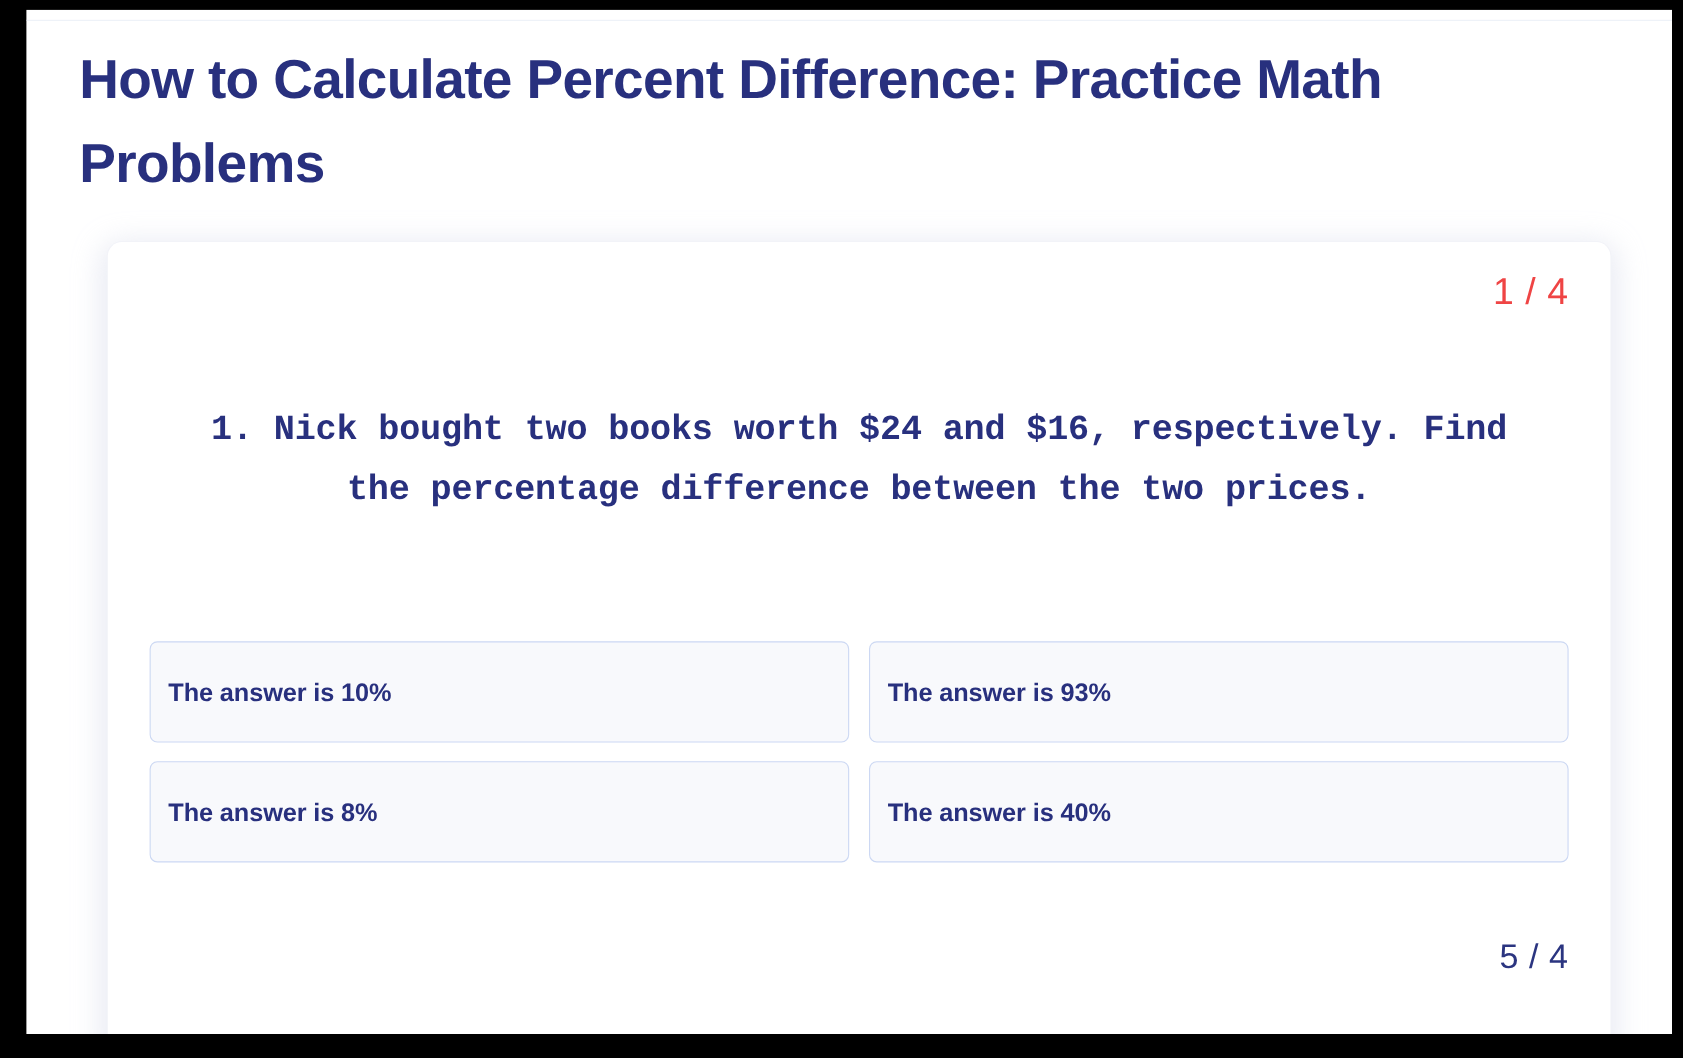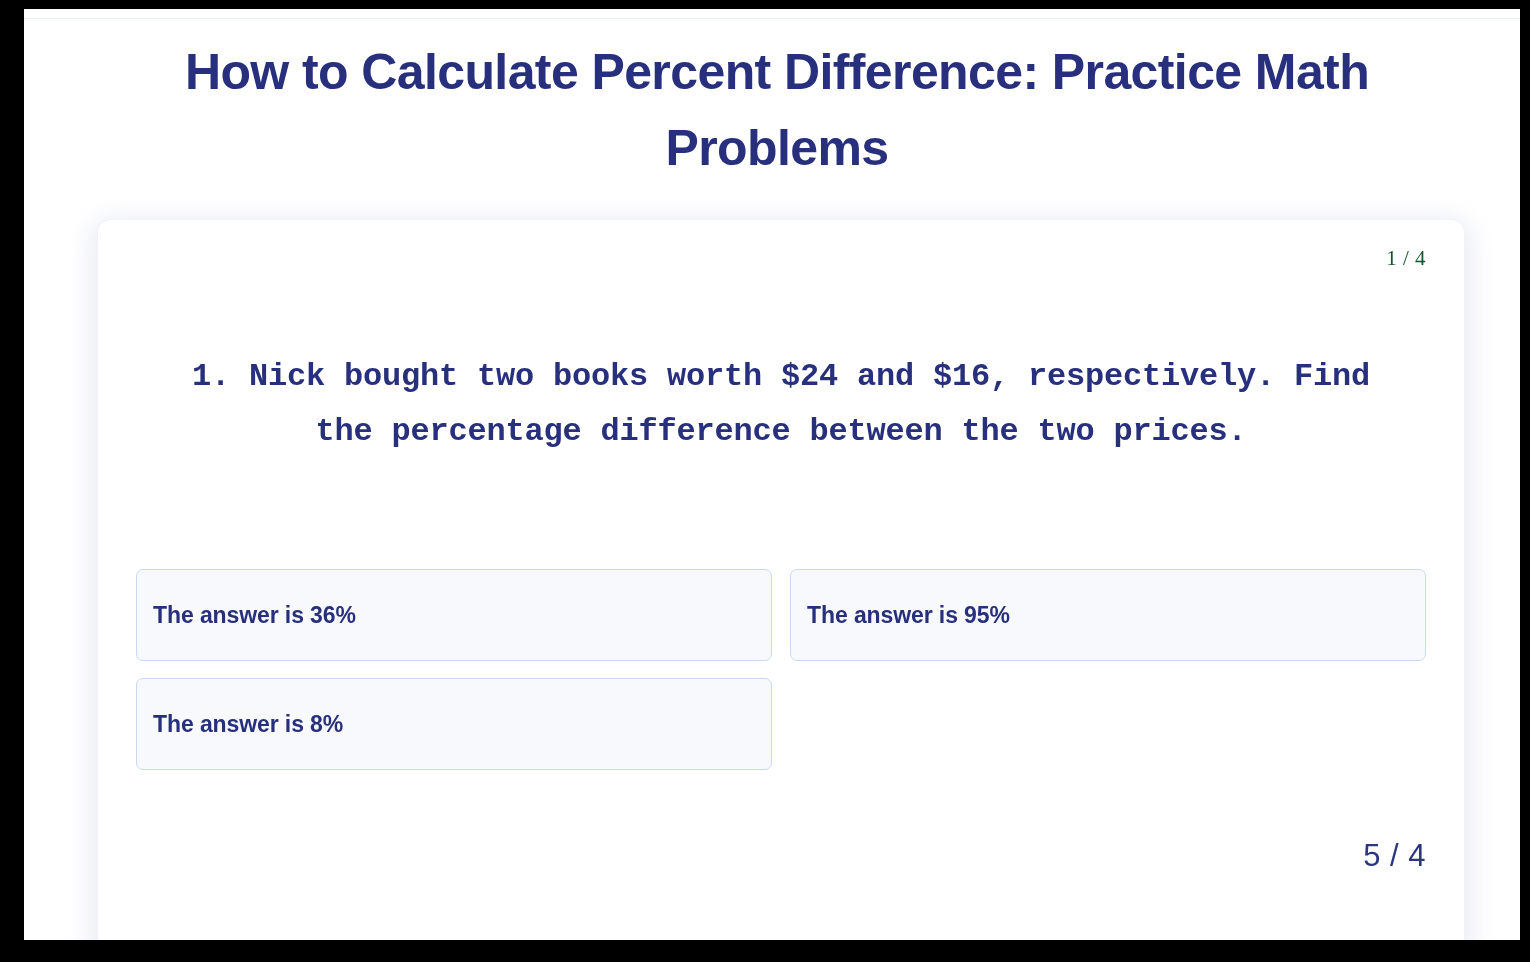--- a/index.html
+++ b/index.html
@@ -1,16 +1,16 @@
 <!DOCTYPE html>
 <html><head>
 <meta charset="utf-8">
 <title>How to Calculate Percent Difference: Practice Math Problems</title>
 <style>
-  * { box-sizing: border-box; margin: 0; padding: 0; text-align: center; }
+  * { box-sizing: border-box; margin: 0; padding: 0; }
 
   html, body {
     width: 1530px;
     height: 962px;
     overflow: hidden;
     background: #000000;
     font-family: "Liberation Sans", "DejaVu Sans", sans-serif;
   }
 
   
@@ -68,26 +68,25 @@
     padding: 26px 34px 30px 34px;
     min-height: 740px;
   }
 
   .counter-row {
     display: flex;
     justify-content: flex-end;
   }
 
   .counter-top {
-    color: #14532d;
-    font-size: 21px;
+    color: #ef4444;
+    font-size: 34px;
     font-weight: 400;
     letter-spacing: 0.5px;
     padding-right: 4px;
-    font-family: Liberation Serif, serif;
   }
 
   .question-block {
     margin-top: 78px;
     padding: 0 32px;
     text-align: center;
   }
 
   .question-text {
     color: #28307e;
@@ -157,31 +156,34 @@
           <div class="counter-top">1 / 4</div>
         </div>
 
         <div class="question-block">
           <div class="question-text">1. Nick bought two books worth $24 and $16, respectively. Find the percentage difference between the two prices.</div>
         </div>
 
         <div class="options-grid">
 
           <div class="option">
-            <span class="option-label">The answer is 36%</span>
+            <span class="option-label">The answer is 10%</span>
           </div>
 
           <div class="option">
-            <span class="option-label">The answer is 95%</span>
+            <span class="option-label">The answer is 93%</span>
           </div>
 
           <div class="option">
             <span class="option-label">The answer is 8%</span>
           </div>
 
+          <div class="option">
+            <span class="option-label">The answer is 40%</span>
+          </div>
 
         </div>
 
         <div class="counter-bottom-row">
           <div class="counter-bottom">5 / 4</div>
         </div>
 
       </div>
     </div>
   </div>

